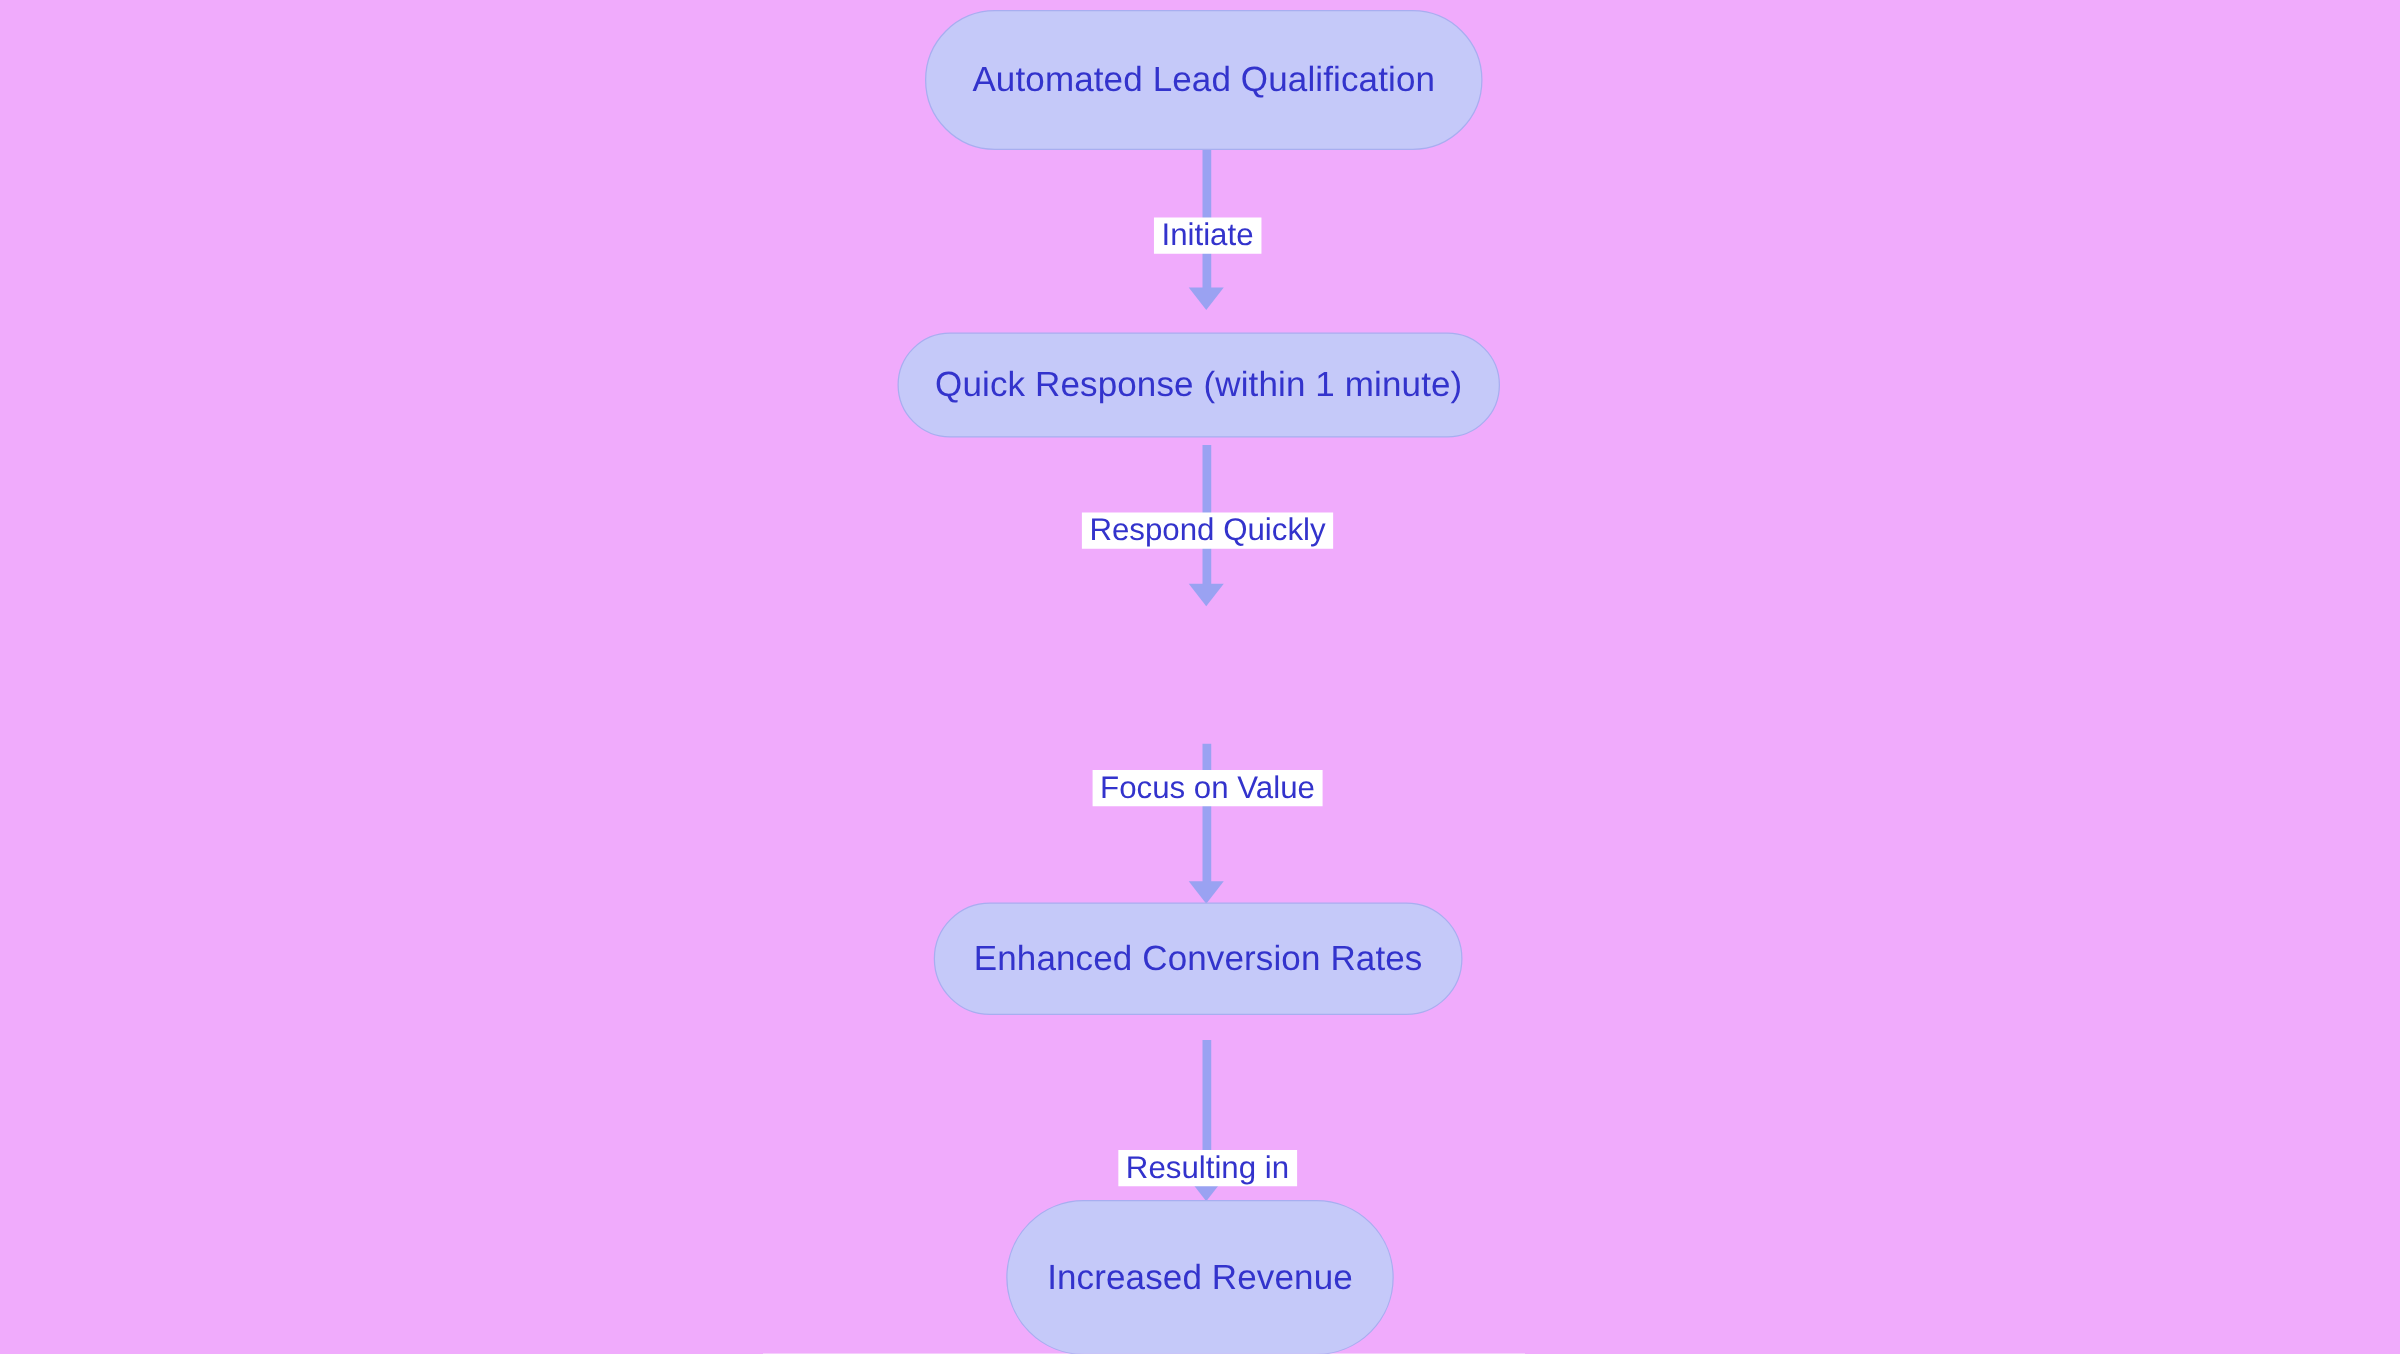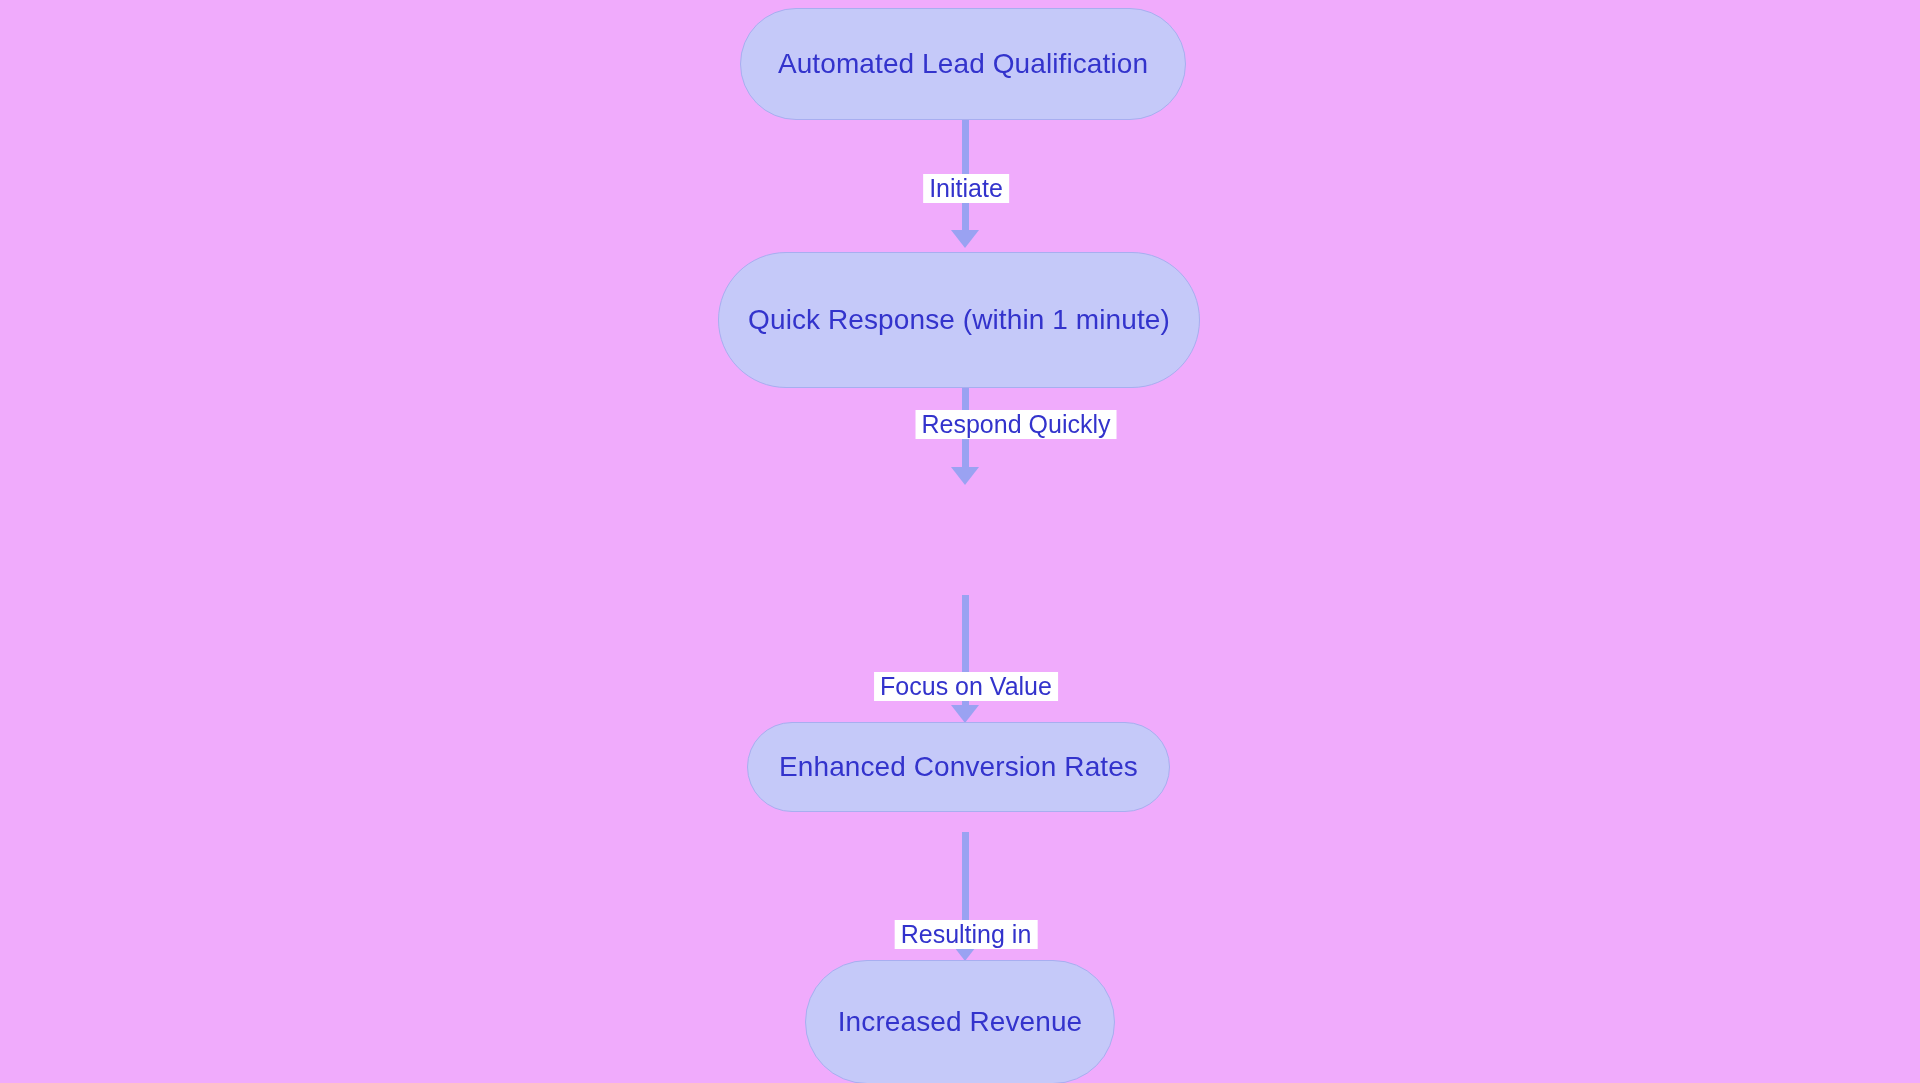--- a/index.html
+++ b/index.html
@@ -39,21 +39,21 @@
     font-size: 28px;
     font-weight: 400;
     letter-spacing: 0.1px;
     line-height: 1.15;
     white-space: nowrap;
     text-align: center;
     user-select: none;
   }
 
   #node-1 { left: 740px; top:   8px; width: 446px; height: 112px; }
-  #node-2 { left: 718px; top: 252px; width: 482px; height: 136px; }
+  #node-2 { left: 718px; top: 266px; width: 482px; height: 84px; }
   #node-3 { left: 735px; top: 485px; width: 450px; height: 110px; }
   #node-4 { left: 747px; top: 722px; width: 423px; height: 90px; }
   #node-5 { left: 805px; top: 960px; width: 310px; height: 124px; }
 
   
   .edge {
     position: absolute;
     left: 962px;
     width: 7px;
     background: #9aa2f2;
@@ -88,22 +88,22 @@
     line-height: 1;
     white-space: nowrap;
     background: #ffffff;
     padding: 2px 6px;
     transform: translateX(-50%);
     text-align: right;
     z-index: 4;
     user-select: none;
   }
   #edge-label-1 { left: 966px; top: 174px; }
-  #edge-label-2 { left: 1016px; top: 410px; }
-  #edge-label-3 { left: 966px; top: 672px; }
+  #edge-label-2 { left: 966px; top: 410px; }
+  #edge-label-3 { left: 966px; top: 616px; }
   #edge-label-4 { left: 966px; top: 884px; margin-top: 36px; }
 </style>
 </head>
 <body>
 
 <div id="flow-canvas">
 
   <div class="node" id="node-1">
     <span class="node-label">Automated Lead Qualification</span>
   </div>

